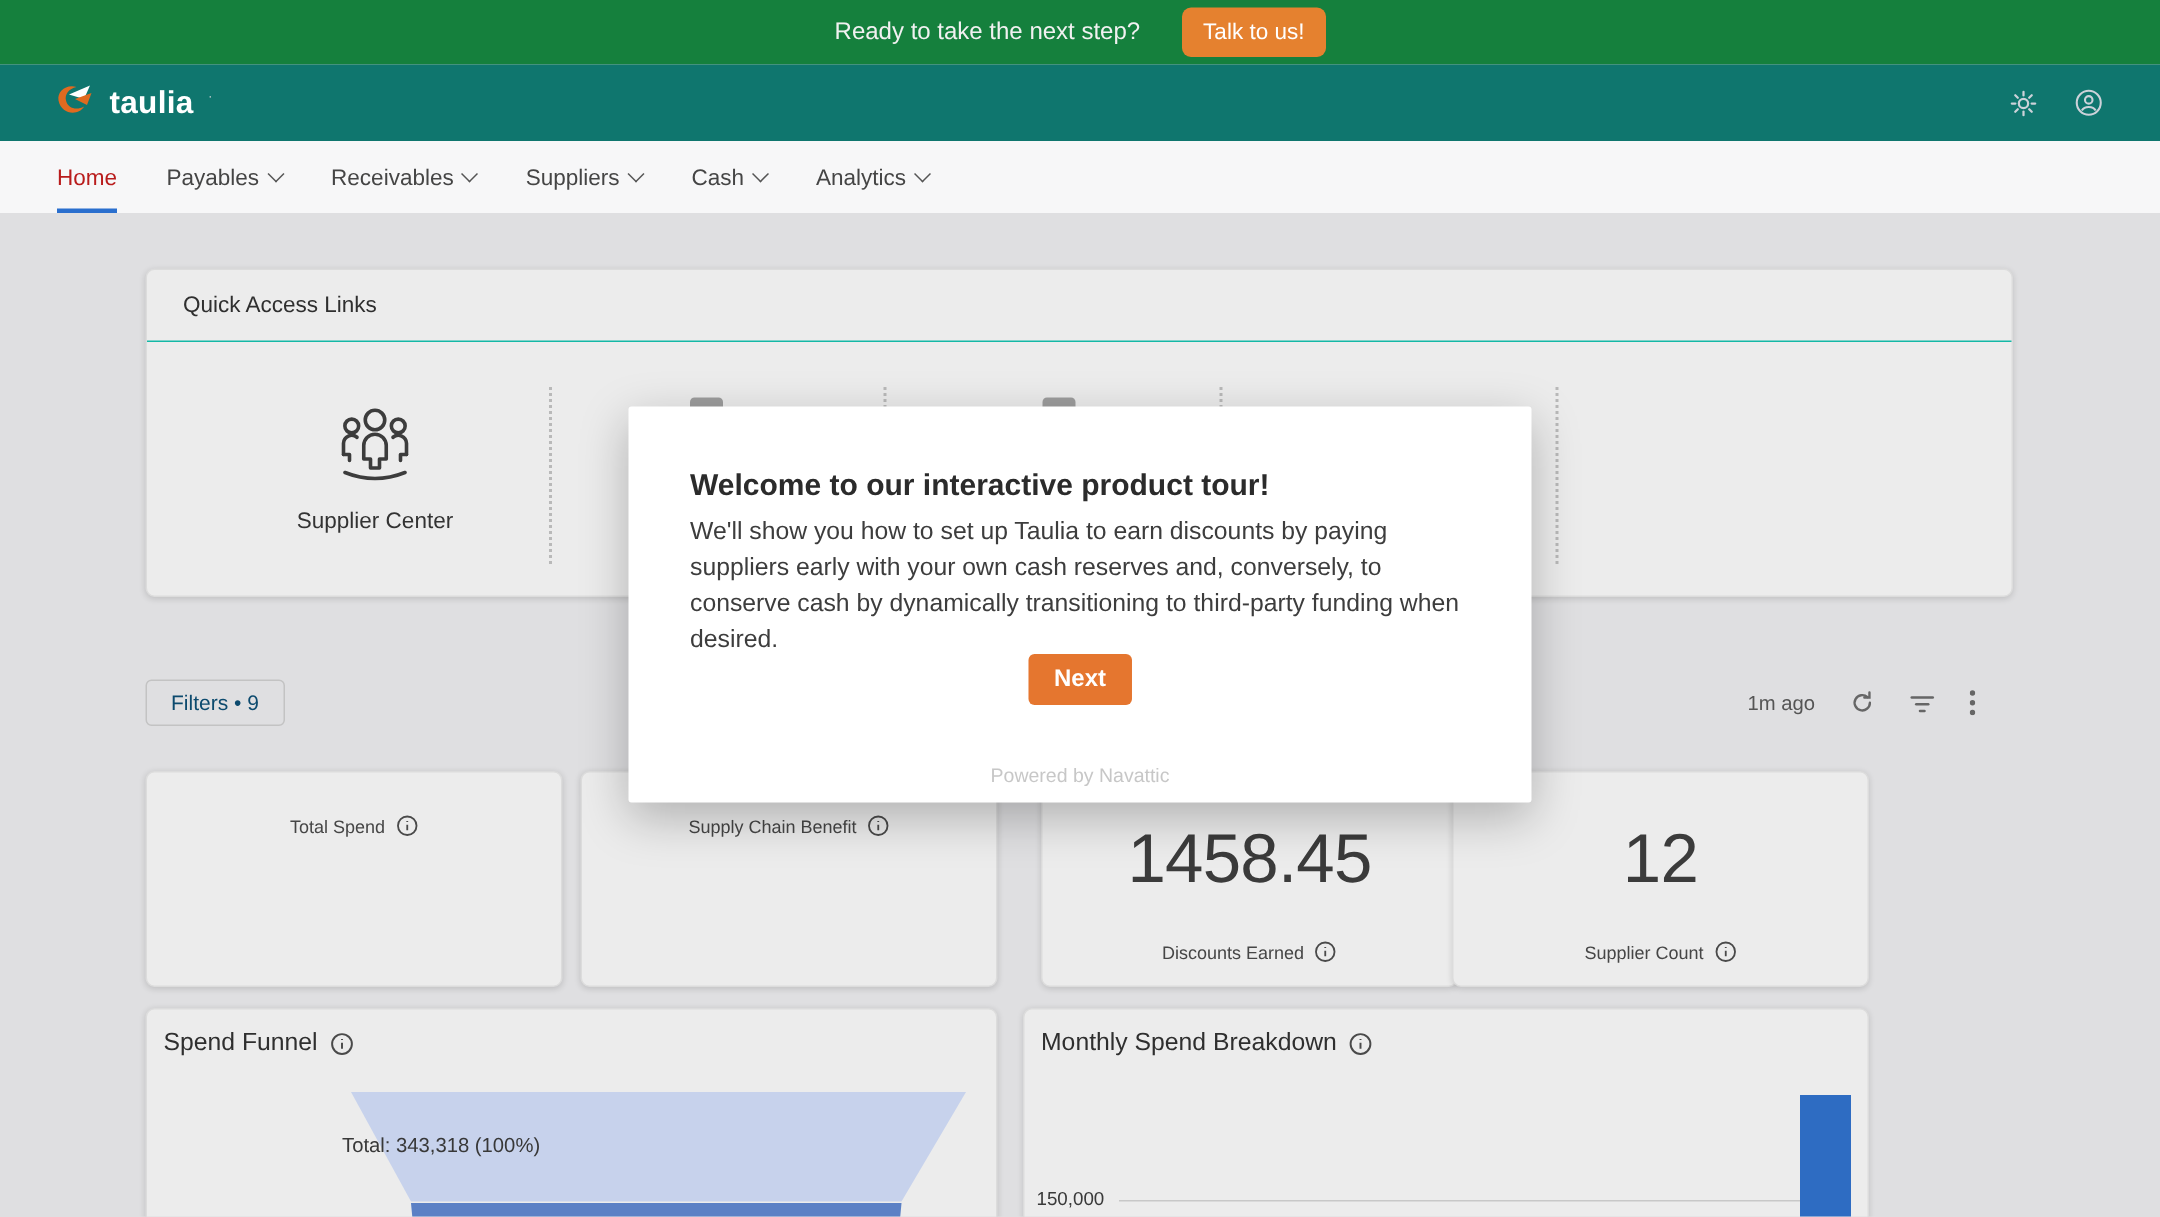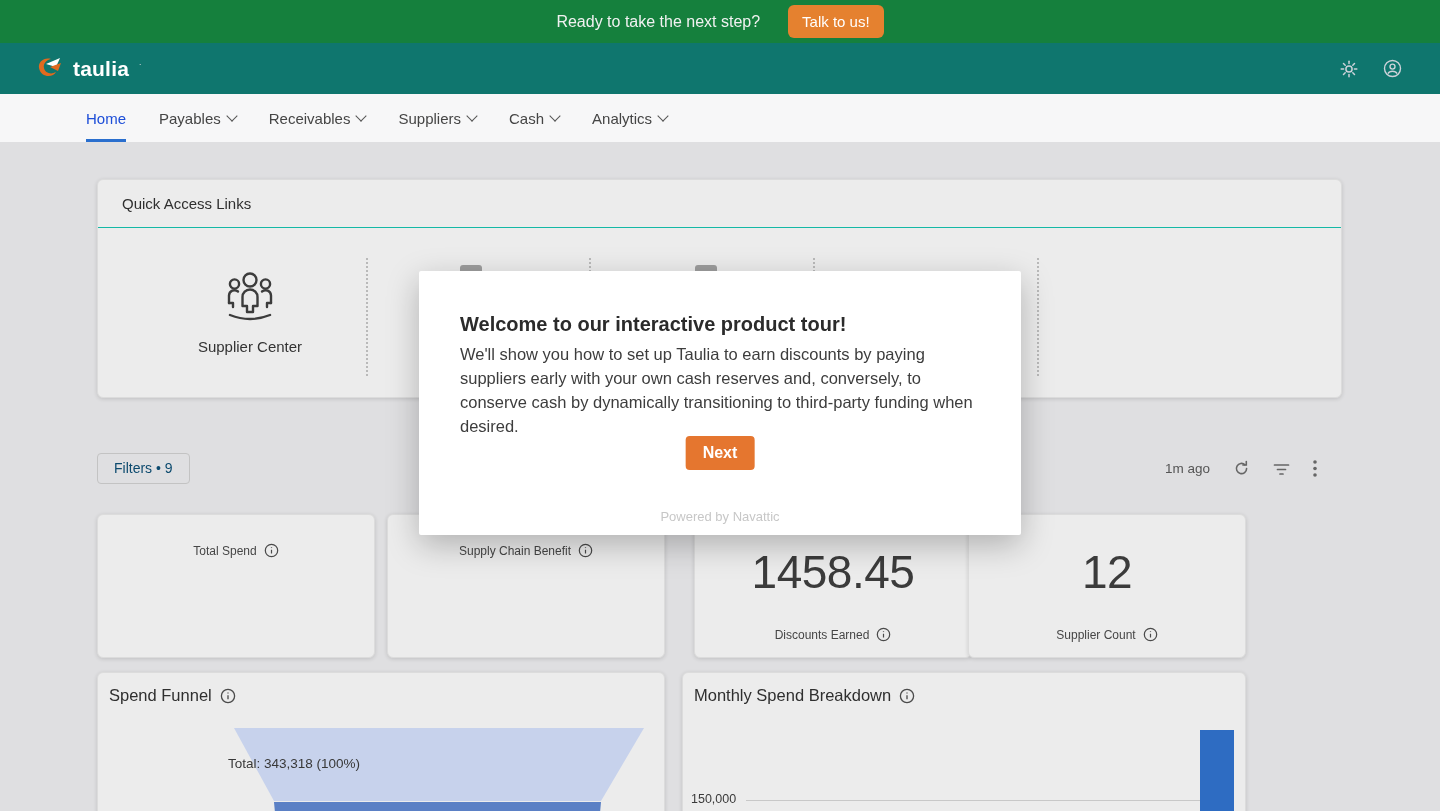--- a/index.html
+++ b/index.html
@@ -27,21 +27,21 @@
   .appbar-right{margin-left:auto;margin-right:38px;display:flex;align-items:center;gap:25px;}
   .appbar-right svg{display:block;cursor:pointer;}
 
   
   .navbar{position:absolute;left:0;top:94px;width:1440px;height:48px;background:#f7f7f8;
     display:flex;align-items:center;padding-left:38px;box-sizing:border-box;gap:33px;z-index:4;}
   .nav-item{display:flex;align-items:center;gap:7px;font-size:15px;color:#454545;cursor:pointer;
     height:48px;position:relative;}
   .nav-item .chev{width:7px;height:7px;border-right:1.6px solid #555;border-bottom:1.6px solid #555;
     transform:rotate(45deg);margin-top:-4px;}
-  .nav-item.active{color:#1d4ed8;margin-left:48px;}
+  .nav-item.active{color:#b91c1c;}
   .nav-item.active::after{content:"";position:absolute;left:0;bottom:0;height:3px;width:100%;background:#2a6fce;}
 
   
   .card{background:#ececec;border:1px solid #dcdcdc;border-radius:6px;
     box-shadow:0 1px 4px rgba(0,0,0,.14);box-sizing:border-box;}
 
   
   .qa-card{position:absolute;left:97px;top:179px;width:1245px;height:219px;z-index:1;}
   .qa-header{height:47px;border-bottom:1px solid #14b8a6;display:flex;align-items:center;
     padding-left:24px;font-size:15px;color:#2f2f2f;}

